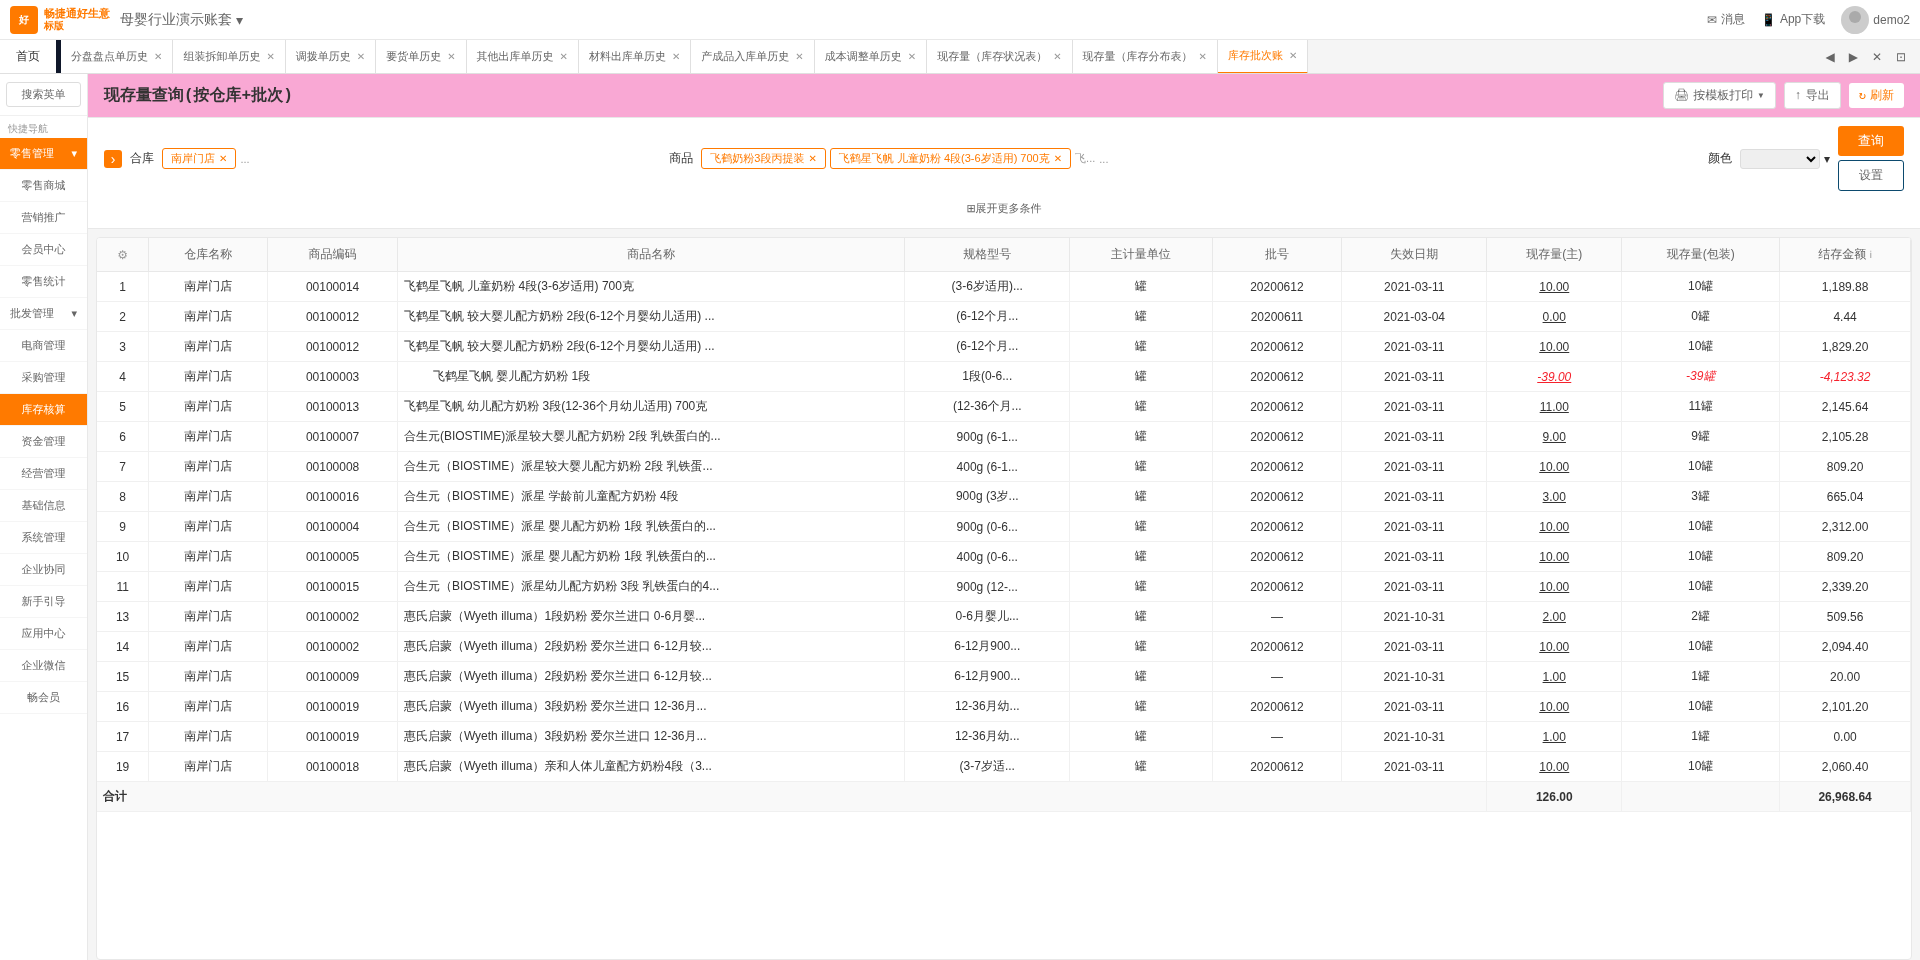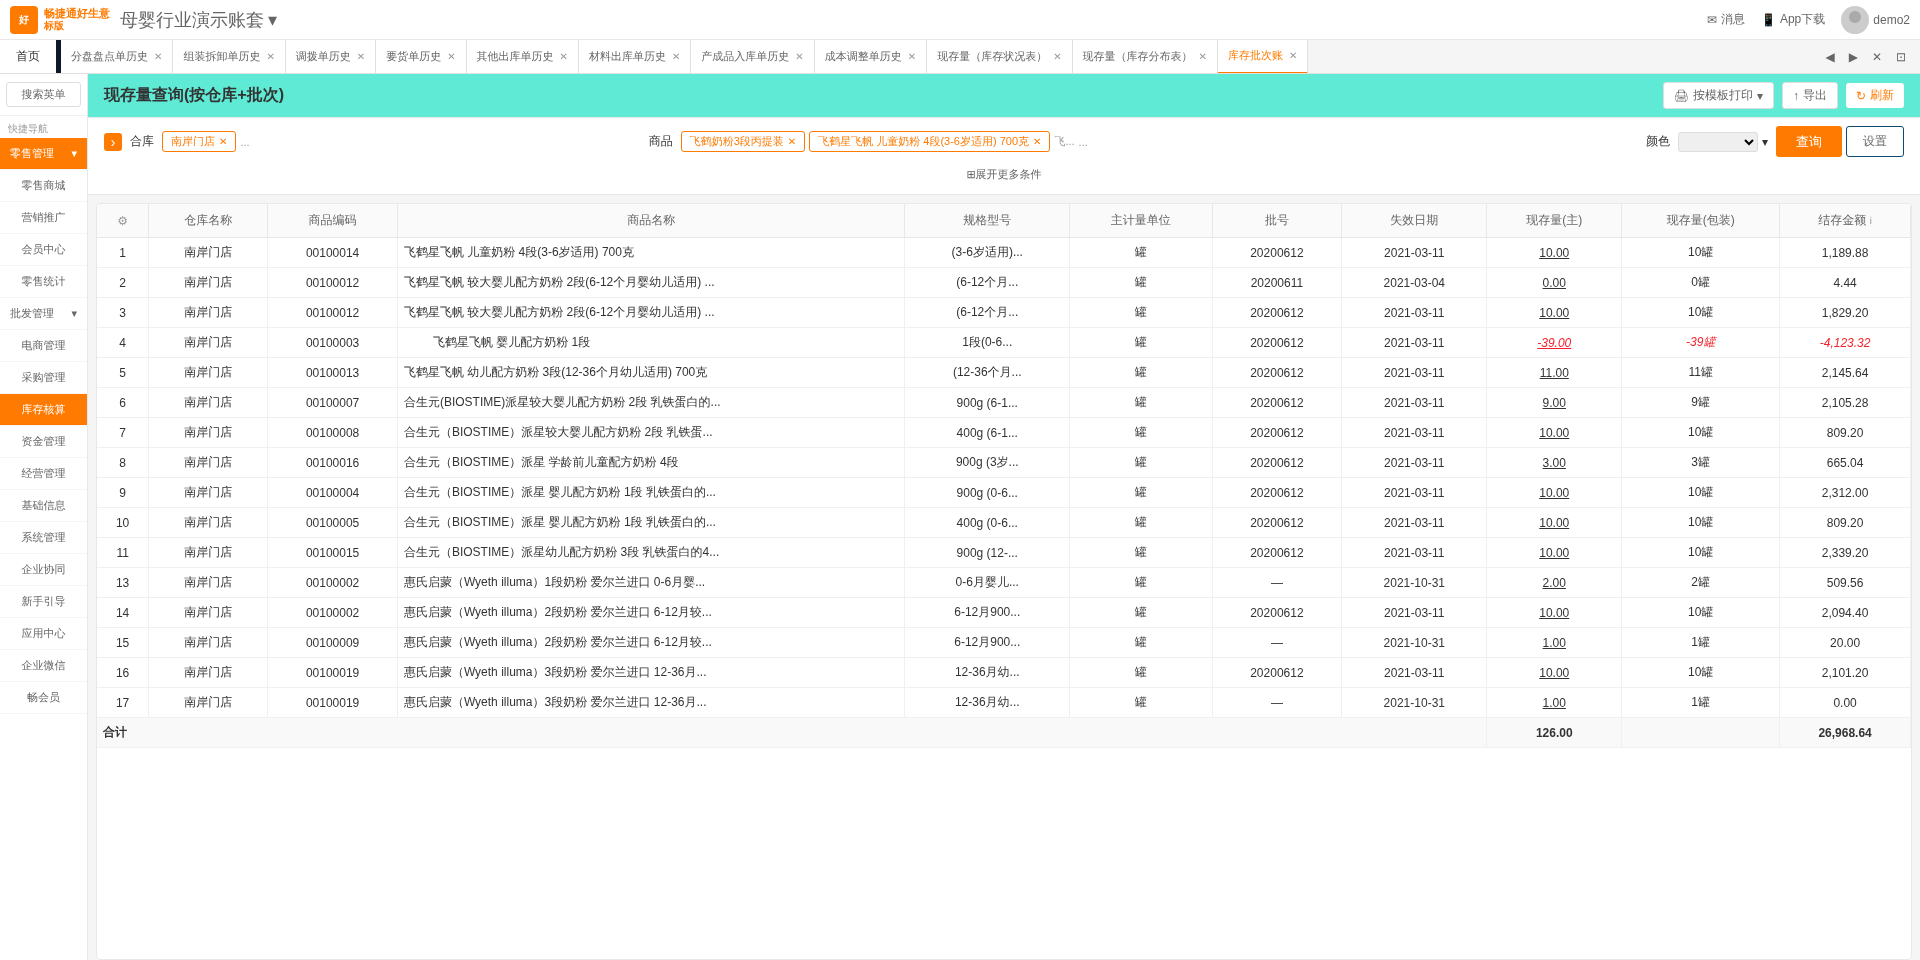--- a/index.html
+++ b/index.html
@@ -6,21 +6,21 @@
     body { font-family: 'Microsoft YaHei', Arial, sans-serif; font-size: 12px; background: #f5f5f5; color: #333; height: 960px; overflow: hidden; }
 
     
     .top-header {
       display: flex; align-items: center; background: #fff; height: 40px;
       border-bottom: 1px solid #e8e8e8; padding: 0 10px; gap: 10px;
     }
     .logo-area { display: flex; align-items: center; gap: 6px; min-width: 80px; }
     .logo-icon { width: 28px; height: 28px; background: #ff7a00; border-radius: 4px; display: flex; align-items: center; justify-content: center; color: #fff; font-size: 10px; font-weight: bold; }
     .logo-text { font-size: 11px; color: #ff7a00; font-weight: bold; line-height: 1.2; }
-    .breadcrumb-nav { font-size: 18px; color: #666; flex: 1; display: flex; align-items: center; gap: 4px; }
+    .breadcrumb-nav { font-size: 14px; color: #666; flex: 1; display: flex; align-items: center; gap: 4px; }
     .header-right { display: flex; align-items: center; gap: 16px; }
     .header-right-item { display: flex; align-items: center; gap: 4px; color: #666; font-size: 12px; cursor: pointer; }
     .avatar { width: 28px; height: 28px; border-radius: 50%; background: #ccc; display: flex; align-items: center; justify-content: center; overflow: hidden; }
 
     
     .tab-bar {
       display: flex; align-items: center; background: #f5f5f5;
       border-bottom: 1px solid #e0e0e0; height: 34px; overflow: hidden;
     }
     .tab-home { background: #fff; padding: 0 16px; height: 34px; display: flex; align-items: center; color: #333; font-size: 12px; border-right: 5px solid #0f172a; white-space: nowrap; cursor: pointer; }
@@ -43,21 +43,21 @@
     .sidebar-search-btn { width: 100%; background: none; border: 1px solid #ddd; border-radius: 3px; padding: 4px; font-size: 11px; color: #666; cursor: pointer; text-align: center; }
     .sidebar-nav-label { padding: 6px 8px 2px; font-size: 10px; color: #999; }
     .sidebar-item { padding: 8px 6px; text-align: center; cursor: pointer; color: #666; font-size: 11px; border-bottom: 1px solid #f5f5f5; }
     .sidebar-item.active { background: #ff7a00; color: #fff; }
     .sidebar-item.has-arrow { display: flex; align-items: center; justify-content: space-between; padding: 8px 10px; }
 
     
     .content-area { flex: 1; display: flex; flex-direction: column; overflow: hidden; background: #f5f5f5; }
 
     
-    .page-header { background: #5eead4; padding: 8px 16px; display: flex; align-items: center; justify-content: space-between; border-bottom: 1px solid #e8e8e8; }
+    .page-header { background: #f9a8d4; padding: 8px 16px; display: flex; align-items: center; justify-content: space-between; border-bottom: 1px solid #e8e8e8; font-family: Liberation Mono, monospace; }
     .page-title { font-size: 16px; font-weight: bold; color: #333; }
     .page-actions { display: flex; align-items: center; gap: 8px; }
     .action-btn { display: flex; align-items: center; gap: 4px; padding: 4px 10px; border: 1px solid #ddd; border-radius: 3px; background: #fff; cursor: pointer; font-size: 12px; color: #666; }
 
     
     .filter-area { background: #fff; padding: 8px 16px; border-bottom: 1px solid #e8e8e8; }
     .filter-row { display: flex; align-items: center; gap: 8px; flex-wrap: wrap; }
     .filter-label { font-size: 12px; color: #333; white-space: nowrap; }
     .filter-tag-group { display: flex; align-items: center; gap: 4px; flex: 1; min-width: 120px; }
     .filter-tag { display: flex; align-items: center; gap: 4px; background: #fff; border: 1px solid #ff7a00; border-radius: 3px; padding: 2px 8px; font-size: 11px; color: #ff7a00; }
@@ -74,21 +74,21 @@
     .td-left { text-align: left; }
     .td-underline { text-decoration: underline; color: #333; cursor: pointer; }
     .td-red { color: #f5222d; font-style: italic; }
     .settings-icon { width: 14px; height: 14px; display: inline-flex; align-items: center; justify-content: center; cursor: pointer; color: #999; }
     .expand-btn { background: #ff7a00; color: #fff; border: none; border-radius: 3px; padding: 0 4px; cursor: pointer; font-size: 14px; width: 18px; height: 18px; display: flex; align-items: center; justify-content: center; }
     .footer-row td { background: #f9f9f9; font-weight: bold; }
     .color-filter { display: flex; align-items: center; gap: 4px; }
     .color-select { min-width: 80px; border: 1px solid #ddd; border-radius: 3px; padding: 2px 6px; font-size: 11px; }
     .query-btn { background: #ff7a00; color: #fff; border: none; border-radius: 3px; padding: 6px 20px; font-size: 13px; cursor: pointer; }
     .set-btn { background: #fff; color: #666; border: 1px solid #0c4a6e; border-radius: 3px; padding: 6px 16px; font-size: 12px; cursor: pointer; }
-    .filter-right-btns { display: flex; flex-direction: row; gap: 4px; margin-left: auto; }
+    .filter-right-btns { display: flex; flex-direction: column; gap: 4px; margin-left: auto; }
 
     .tab-bar-scroll { display: flex; align-items: center; flex: 1; overflow: hidden; }
   </style>
 </head>
 <body>
 
 <div class="top-header">
   <div class="logo-area">
     <div class="logo-icon">好</div>
     <div class="logo-text">
@@ -505,20 +505,33 @@
     <td>00100019</td>
     <td class="td-left" style="max-width:260px;overflow:hidden;text-overflow:ellipsis;white-space:nowrap;">惠氏启蒙（Wyeth illuma）3段奶粉 爱尔兰进口 12-36月...</td>
     <td>12-36月幼...</td>
     <td>罐</td>
     <td>—</td>
     <td>2021-10-31</td>
     <td class="td-underline">1.00</td>
     <td class="">1罐</td>
     <td class="">0.00</td>
   </tr>
+            <tr>
+    <td>19</td>
+    <td>南岸门店</td>
+    <td>00100018</td>
+    <td class="td-left" style="max-width:260px;overflow:hidden;text-overflow:ellipsis;white-space:nowrap;">惠氏启蒙（Wyeth illuma）亲和人体儿童配方奶粉4段（3...</td>
+    <td>(3-7岁适...</td>
+    <td>罐</td>
+    <td>20200612</td>
+    <td>2021-03-11</td>
+    <td class="td-underline">10.00</td>
+    <td class="">10罐</td>
+    <td class="">2,060.40</td>
+  </tr>
           </tbody>
         <tfoot>
           <tr class="footer-row">
             <td colspan="8" class="td-left">合计</td>
             <td>126.00</td>
             <td></td>
             <td>26,968.64</td>
           </tr>
         </tfoot>
       </table>

